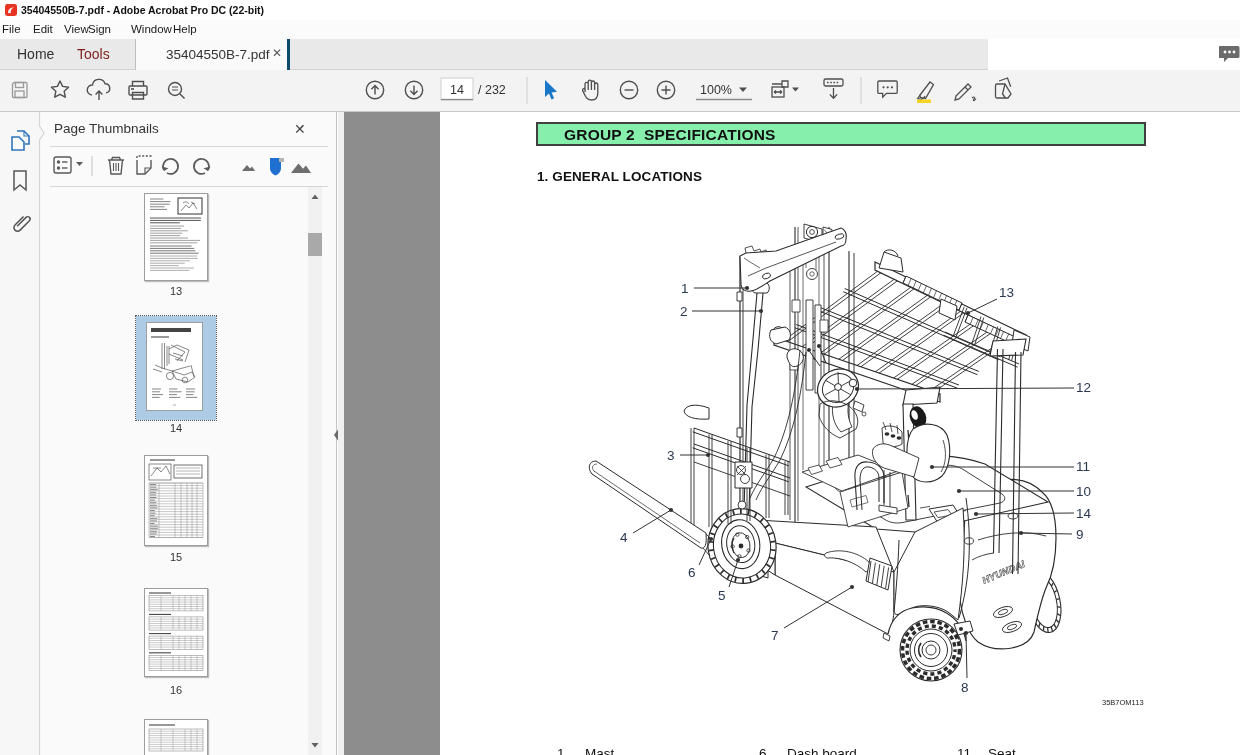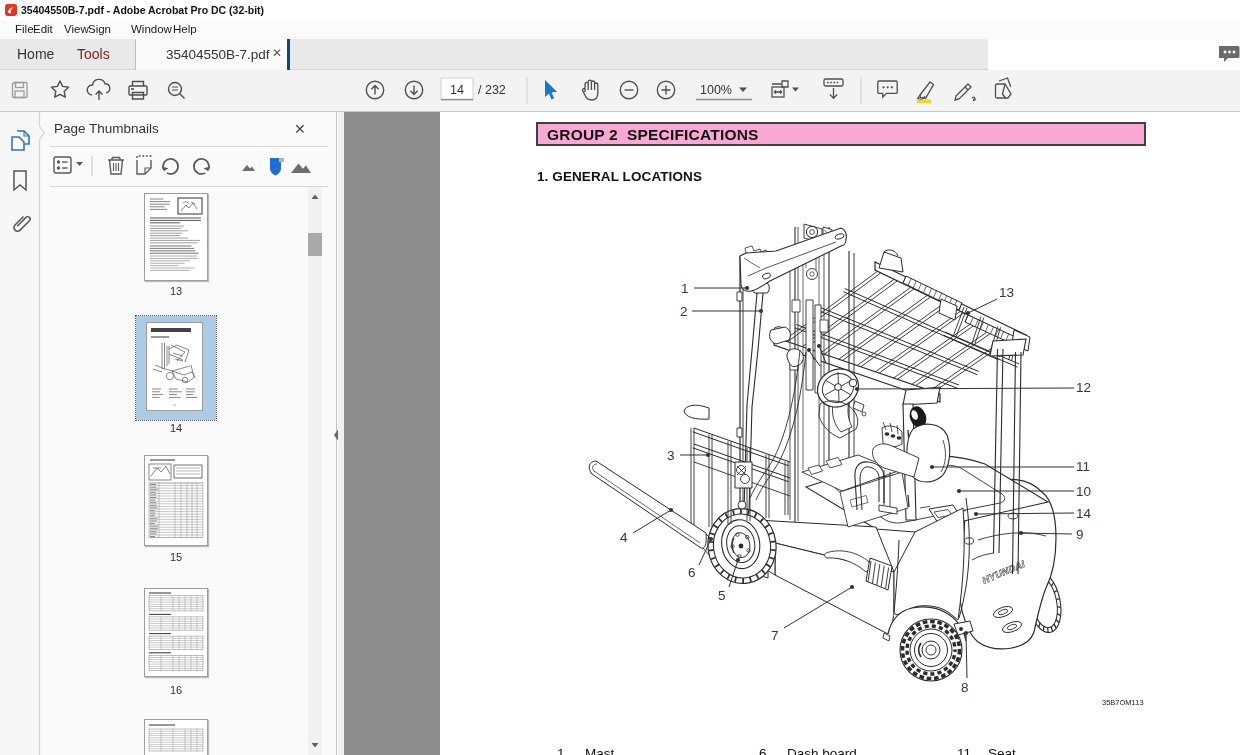--- a/index.html
+++ b/index.html
@@ -19,37 +19,37 @@
 .lstrip{left:0;top:112px;width:40px;height:643px;background:#f7f7f7}
 .panel{left:40px;top:112px;width:297px;height:643px;background:#fafafa;border-right:1px solid #c4c4c4}
 .ph-title{left:14px;top:9px;font-size:13.5px;color:#333}
 .ph-x{left:254px;top:9px;font-size:14px;color:#444}
 .pline{position:absolute;left:10px;width:278px;height:1px;background:#d6d6d6}
 .thumb{position:absolute;background:#fff;border:1px solid #9d9d9d;box-shadow:1px 1px 1px rgba(0,0,0,.25)}
 .tlabel{position:absolute;font-size:11px;color:#333;width:64px;text-align:center}
 .docarea{left:338px;top:112px;width:902px;height:643px;background:#8d8d8d}
 .gutter{left:338px;top:112px;width:6px;height:643px;background:#f0f0f0}
 .page{left:440px;top:112px;width:800px;height:643px;background:#fff}
-.g2box{left:536px;top:122px;width:610px;height:24px;background:#f9a8d4;border:2px solid #404040;color:#111;
-  font-size:15.5px;font-weight:700;line-height:21px;padding-left:9px;letter-spacing:.2px}
+.g2box{left:536px;top:122px;width:610px;height:24px;background:#86efac;border:2px solid #404040;color:#111;
+  font-size:15.5px;font-weight:700;line-height:21px;padding-left:26px;letter-spacing:.2px}
 .h2{left:537px;top:169px;font-size:13.5px;font-weight:700;color:#111;letter-spacing:.1px}
 .figcode{left:1102px;top:698px;font-size:7.5px;color:#222}
 .blrow{font-size:13.5px;color:#111}
 .scroll-track{left:268px;top:75px;width:14px;height:568px;background:#f1f1f1}
 </style></head><body>
 
 <div class="abs titlebar">
  <svg class="abs" style="left:5px;top:4px" width="12" height="12" viewBox="0 0 12 12">
   <rect x="0" y="0" width="12" height="12" rx="2.4" fill="#e83323"></rect>
   <path d="M3 9 C3 5.8 5.2 3.4 8.8 3.6 C6.3 4.8 5.4 6.8 5.8 9.3 Z" fill="#fff"></path>
  </svg>
- <span class="abs title-txt">35404550B-7.pdf - Adobe Acrobat Pro DC (32-bit)</span>
+ <span class="abs title-txt">35404550B-7.pdf - Adobe Acrobat Pro DC (22-bit)</span>
 </div>
 <div class="abs menubar">
- <span style="left:15px">File</span>
+ <span style="left:2px">File</span>
     <span style="left:33px">Edit</span>
     <span style="left:64px">View</span>
  <span style="left:88px">Sign</span>
     <span style="left:131px">Window</span>
     <span style="left:173px">Help</span>
 </div>
 <div class="abs tabbar">
  <span class="abs home">Home</span>
     <span class="abs tools">Tools</span>
  <div class="abs activetab">

